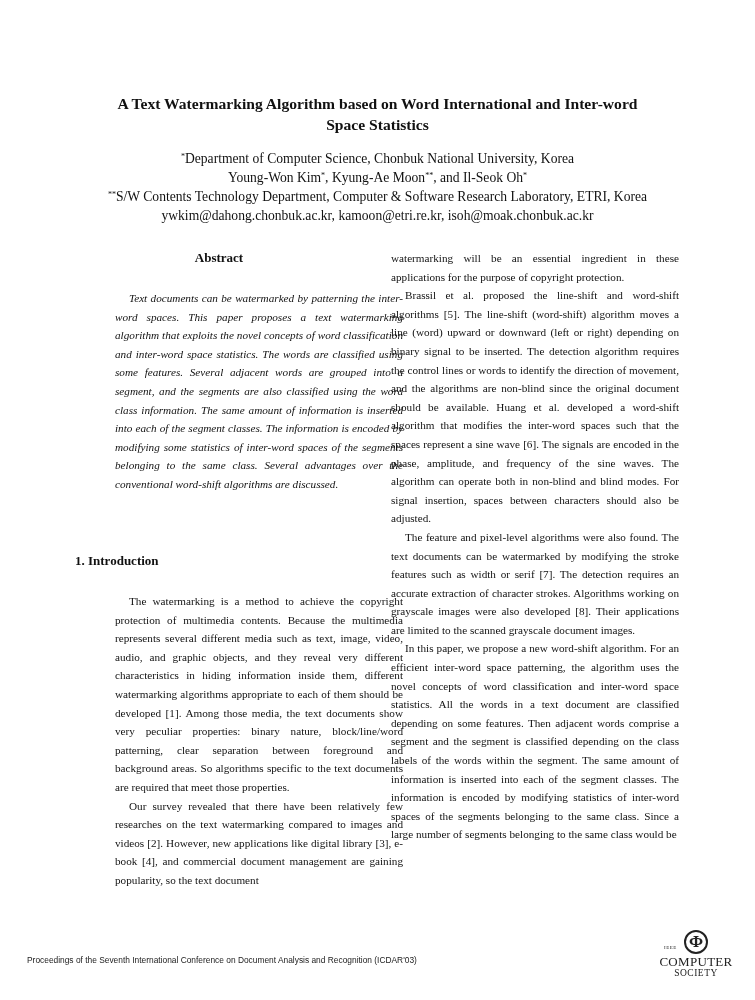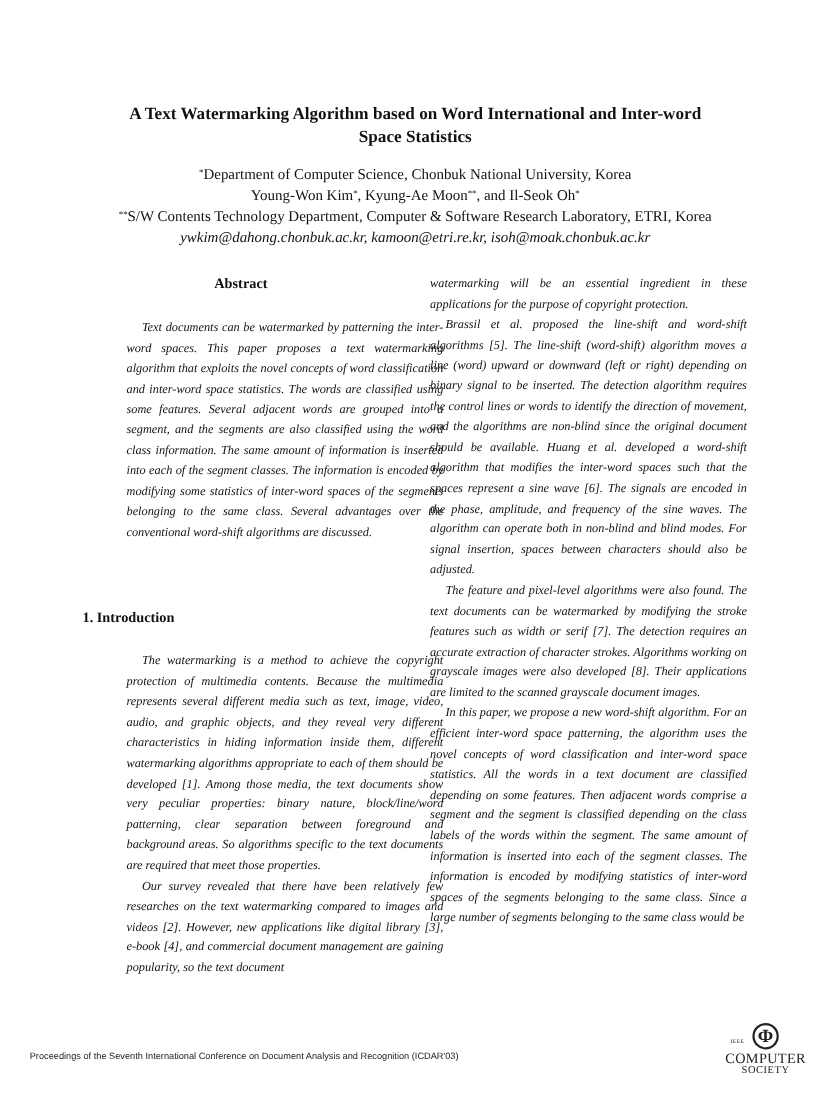--- a/index.html
+++ b/index.html
@@ -1,22 +1,22 @@
 <!DOCTYPE html>
 <html><head>
 <meta charset="utf-8">
 <style>
   html, body { margin: 0; padding: 0; background: #ffffff; }
   body { width: 755px; height: 1000px; position: relative; overflow: hidden; color: #111; font-family: "Liberation Serif", serif; }
   .title { position: absolute; left: 40px; width: 675px; top: 93px; text-align: center; font-weight: bold; font-size: 15.6px; line-height: 21px; }
   .authors { position: absolute; left: 20px; width: 715px; top: 149px; text-align: center; font-size: 13.6px; line-height: 19px; }
   .authors div { white-space: nowrap; }
   .authors sup { font-size: 8px; vertical-align: top; position: relative; top: -2px; }
-  .emails { font-style: italic; }
-  .col { position: absolute; width: 288px; font-size: 11.2px; line-height: 18.6px; text-align: justify; font-style: italic; }
+  .emails { }
+  .col { position: absolute; width: 288px; font-size: 11.2px; line-height: 18.6px; text-align: justify; }
   .col-left { left: 75px; margin-left: 40px; }
   .col-right { left: 391px; top: 249px; }
   .abstract-heading { position: absolute; left: 75px; width: 288px; top: 250px; text-align: center; font-weight: bold; font-size: 13px; }
   .abstract-body { top: 289px; font-style: italic; }
   .section-heading { position: absolute; left: 75px; top: 553px; font-weight: bold; font-size: 13px; }
   .intro-body { top: 592px; }
   .col p { margin: 0; text-indent: 14px; }
   .col p.noindent { text-indent: 0; }
   .footer { position: absolute; left: 27px; top: 955px; font-family: "Liberation Sans", sans-serif; font-size: 8.4px; line-height: 10.5px; color: #222; }
   .logo { position: absolute; left: 650px; top: 930px; width: 92px; height: 58px; text-align: center; font-family: "Liberation Serif", serif; color: #222; }

